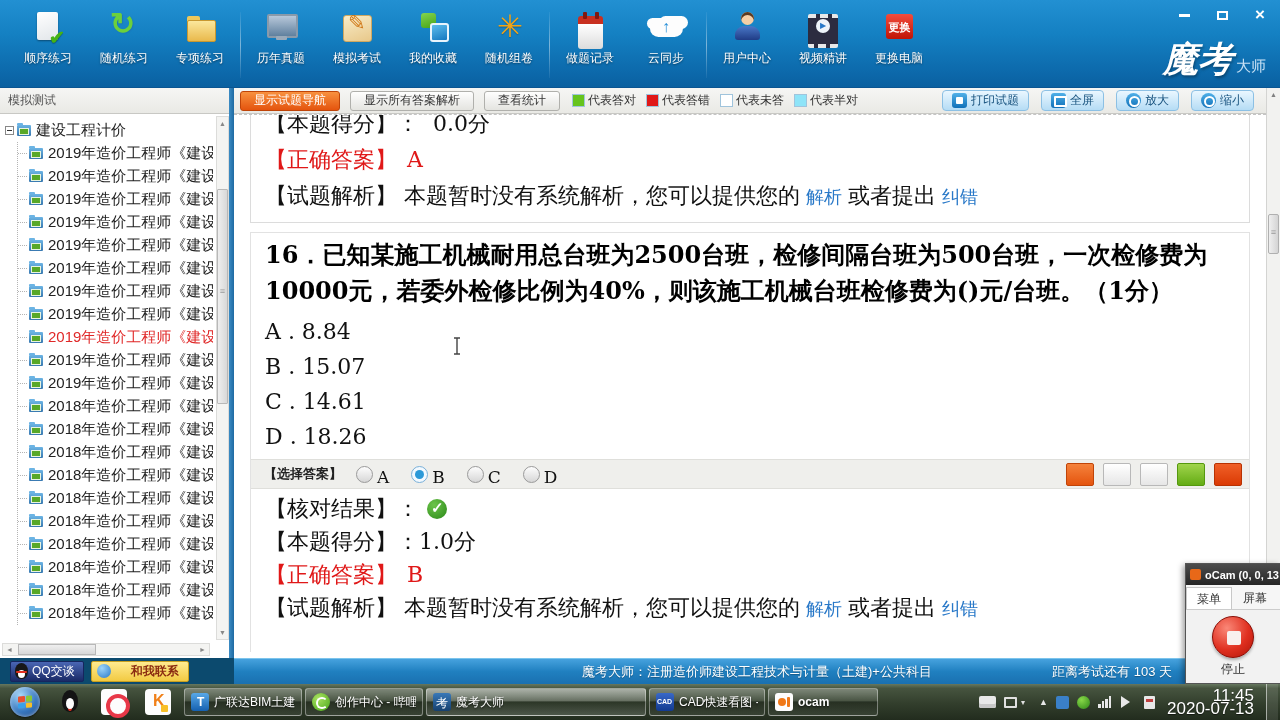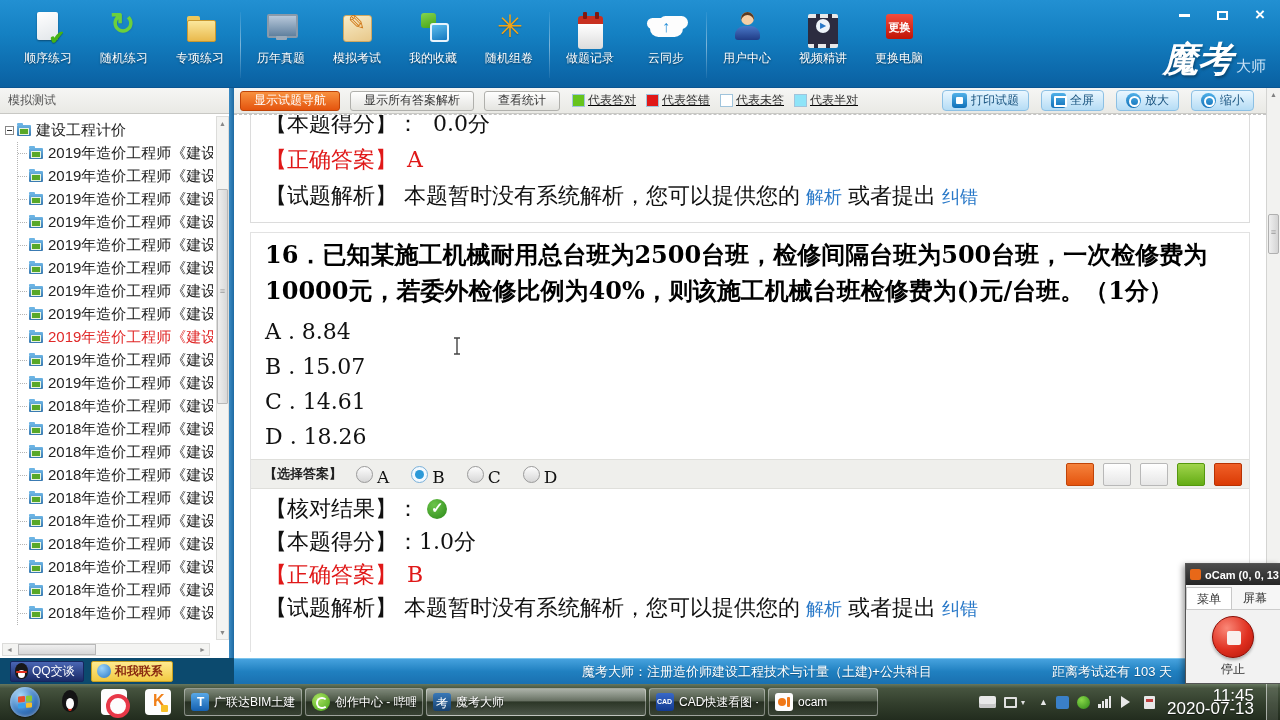--- a/index.html
+++ b/index.html
@@ -71,21 +71,21 @@
   .logo-suffix { font-size:15px; color:#c6e0f4; }
 
   
   .subbar { position:absolute; left:0; top:88px; width:1280px; height:26px;
     background:linear-gradient(180deg,#f6f6f4,#e9e9e5); border-bottom:1px solid #c8c8c4; display:flex; align-items:center; }
   .side-header { width:229px; padding-left:8px; font-size:12px; color:#555; flex:0 0 auto; }
   .subbar-main { display:flex; align-items:center; margin-left:11px; gap:10px; flex:1 1 auto; }
   .sub-btn { height:20px; padding:0 13px; border:1px solid #b0b0ac; border-radius:3px;
     background:linear-gradient(180deg,#fefefe,#e4e4e0); font-size:12px; color:#333; cursor:pointer; white-space:nowrap; }
   .sub-btn[data-variant="orange"] { background:linear-gradient(180deg,#f8913f,#e4540e); border-color:#bf4408; color:#fff; }
-  .legend { display:flex; align-items:center; gap:10px; margin-left:2px;text-decoration:underline; }
+  .legend { display:flex; align-items:center; gap:10px; margin-left:2px; }
   .legend-item { display:flex; align-items:center; gap:3px; }
   .legend-swatch { width:13px; height:13px; border:1px solid #a0c4dc; display:inline-block; }
   .legend-label { font-size:12px; color:#333; white-space:nowrap; }
   .view-btns { display:flex; align-items:center; gap:12px; margin-left:auto; margin-right:26px; }
   .blue-btn { height:21px; display:flex; align-items:center; gap:4px; padding:0 9px; border:1px solid #8cc0e4; border-radius:4px;
     background:linear-gradient(180deg,#eaf7ff,#b5dcf5); font-size:12px; color:#17527e; cursor:pointer; white-space:nowrap; }
   .mini-ic { width:15px; height:15px; border-radius:3px; background:linear-gradient(180deg,#50b0e8,#1070b8); position:relative; flex:0 0 auto; }
   .mini-ic::after { content:""; position:absolute; left:4px; top:4px; width:7px; height:7px; background:#fff; border-radius:1px; }
   .mini-ic[data-icon="fullscreen"]::after { background:transparent; border:2px solid #fff; width:9px; height:7px; left:3px; top:3px; }
   .mini-ic[data-icon="zoom-in"], .mini-ic[data-icon="zoom-out"] { border-radius:50%; }
@@ -118,21 +118,21 @@
   .ths-thumb { width:78px; height:11px; margin-left:2px; background:linear-gradient(180deg,#efefef,#d8d8d8); border:1px solid #b8b8b8; }
   .ths-right { margin-left:auto; }
 
   
   .contact-row { position:absolute; left:0; top:658px; width:234px; height:26px; background:#0c4a6e; display:flex; align-items:center; gap:7px; padding-left:10px; }
   .qq-btn { height:21px; display:flex; align-items:center; gap:4px; padding:0 8px 0 4px; border:1px solid #16265e;
     background:linear-gradient(180deg,#4a66b4,#1a2a66); border-radius:2px; color:#fff; font-size:12px; cursor:pointer; }
   .qq-ic { width:13px; height:16px; background:#181818; border-radius:50% 50% 45% 45%; position:relative; }
   .qq-ic::before { content:""; position:absolute; left:3px; bottom:1px; width:7px; height:8px; background:#fff; border-radius:50%; }
   .qq-ic::after { content:""; position:absolute; left:1px; top:8px; width:11px; height:2px; background:#e23020; border-radius:1px; }
-  .contact-btn { height:21px; display:flex; align-items:center; gap:4px; padding:0 9px 0 5px; border:1px solid #c8a020;
+  .contact-btn { height:21px; display:flex; align-items:center; gap:20px; padding:0 9px 0 5px; border:1px solid #c8a020;
     background:linear-gradient(180deg,#ffeb90,#f2ca42); border-radius:2px; color:#8a2a10; font-size:12px; font-weight:bold; cursor:pointer;font-family:Liberation Mono, monospace; }
   .globe-ic { width:14px; height:14px; border-radius:50%; background:radial-gradient(circle at 35% 30%,#9cd4f8,#2878c8); }
 
   
   .content { position:absolute; left:234px; top:114px; width:1032px; height:544px; background:#fff; border-top:1px dashed #c4c4c4; overflow:hidden; }
   .serif { font-family:"DejaVu Serif","Liberation Serif",serif; }
   .box-prev { margin:0 16px; border:1px solid #dcdcdc; border-top:none; padding:0 14px 6px; overflow:hidden; }
   .box-prev .line:first-child { margin-top:-9px; }
   .line { font-size:22px; line-height:36px; color:#111; white-space:nowrap; }
   .line.red, .line .ans-red { color:#e01818; }
@@ -210,21 +210,21 @@
   .ql-red::before { content:""; position:absolute; left:5px; top:5px; width:16px; height:16px; border:4.5px solid #e83848; border-radius:50%; }
   .ql-k { background:#fdfdfd; }
   .ql-k::before { content:"K"; position:absolute; left:8px; top:3px; font-size:16px; font-weight:bold; color:#f08018; }
   .ql-k::after { content:""; position:absolute; right:3px; bottom:3px; width:7px; height:7px; background:#f8c028; border-radius:1px; }
   .tasks { display:flex; gap:3px; margin-left:4px; height:28px; }
   .task-btn { width:118px; height:28px; display:flex; align-items:center; gap:5px; padding:0 6px; border:1px solid rgba(255,255,255,.38); border-radius:3px; cursor:pointer;
     background:linear-gradient(180deg,rgba(255,255,255,.30),rgba(255,255,255,.10) 45%,rgba(0,0,0,.25) 50%,rgba(255,255,255,.08)); overflow:hidden; }
   .task-btn[data-variant="active"] { background:linear-gradient(180deg,rgba(255,255,255,.55),rgba(255,255,255,.25) 45%,rgba(0,0,0,.15) 50%,rgba(255,255,255,.18)); }
   .tasks .task-btn:nth-child(3){ width:220px; }
   .tasks .task-btn:nth-child(4){ width:116px; }
-  .tasks .task-btn:nth-child(5){ width:110px; }
+  .tasks .task-btn:nth-child(5){ width:110px;font-weight:bold; }
   .task-label { font-size:12px; color:#fff; text-shadow:0 1px 2px rgba(0,0,0,.7); white-space:nowrap; overflow:hidden; }
   .task-ic { width:18px; height:18px; border-radius:3px; flex:0 0 auto; position:relative; }
   .task-ic[data-icon="gld"] { background:linear-gradient(180deg,#58a8e8,#1560b0); }
   .task-ic[data-icon="gld"]::before { content:"T"; position:absolute; left:6px; top:2px; font-size:12px; font-weight:bold; color:#fff; }
   .task-ic[data-icon="bili"] { background:radial-gradient(circle at 35% 30%,#a8e060,#48a818); border-radius:50%; }
   .task-ic[data-icon="bili"]::before { content:""; position:absolute; left:4px; top:4px; width:8px; height:8px; border:2px solid #fff; border-radius:50%; border-right-color:transparent; }
   .task-ic[data-icon="mokao"] { background:linear-gradient(180deg,#3878b8,#16406e); }
   .task-ic[data-icon="mokao"]::before { content:"考"; position:absolute; left:3px; top:2px; font-size:12px; color:#fff; font-family:"DejaVu Serif",serif; }
   .task-ic[data-icon="cad"] { background:linear-gradient(180deg,#3868c8,#123a90); }
   .task-ic[data-icon="cad"]::before { content:"CAD"; position:absolute; left:1px; top:5px; font-size:7px; font-weight:bold; color:#fff; }

